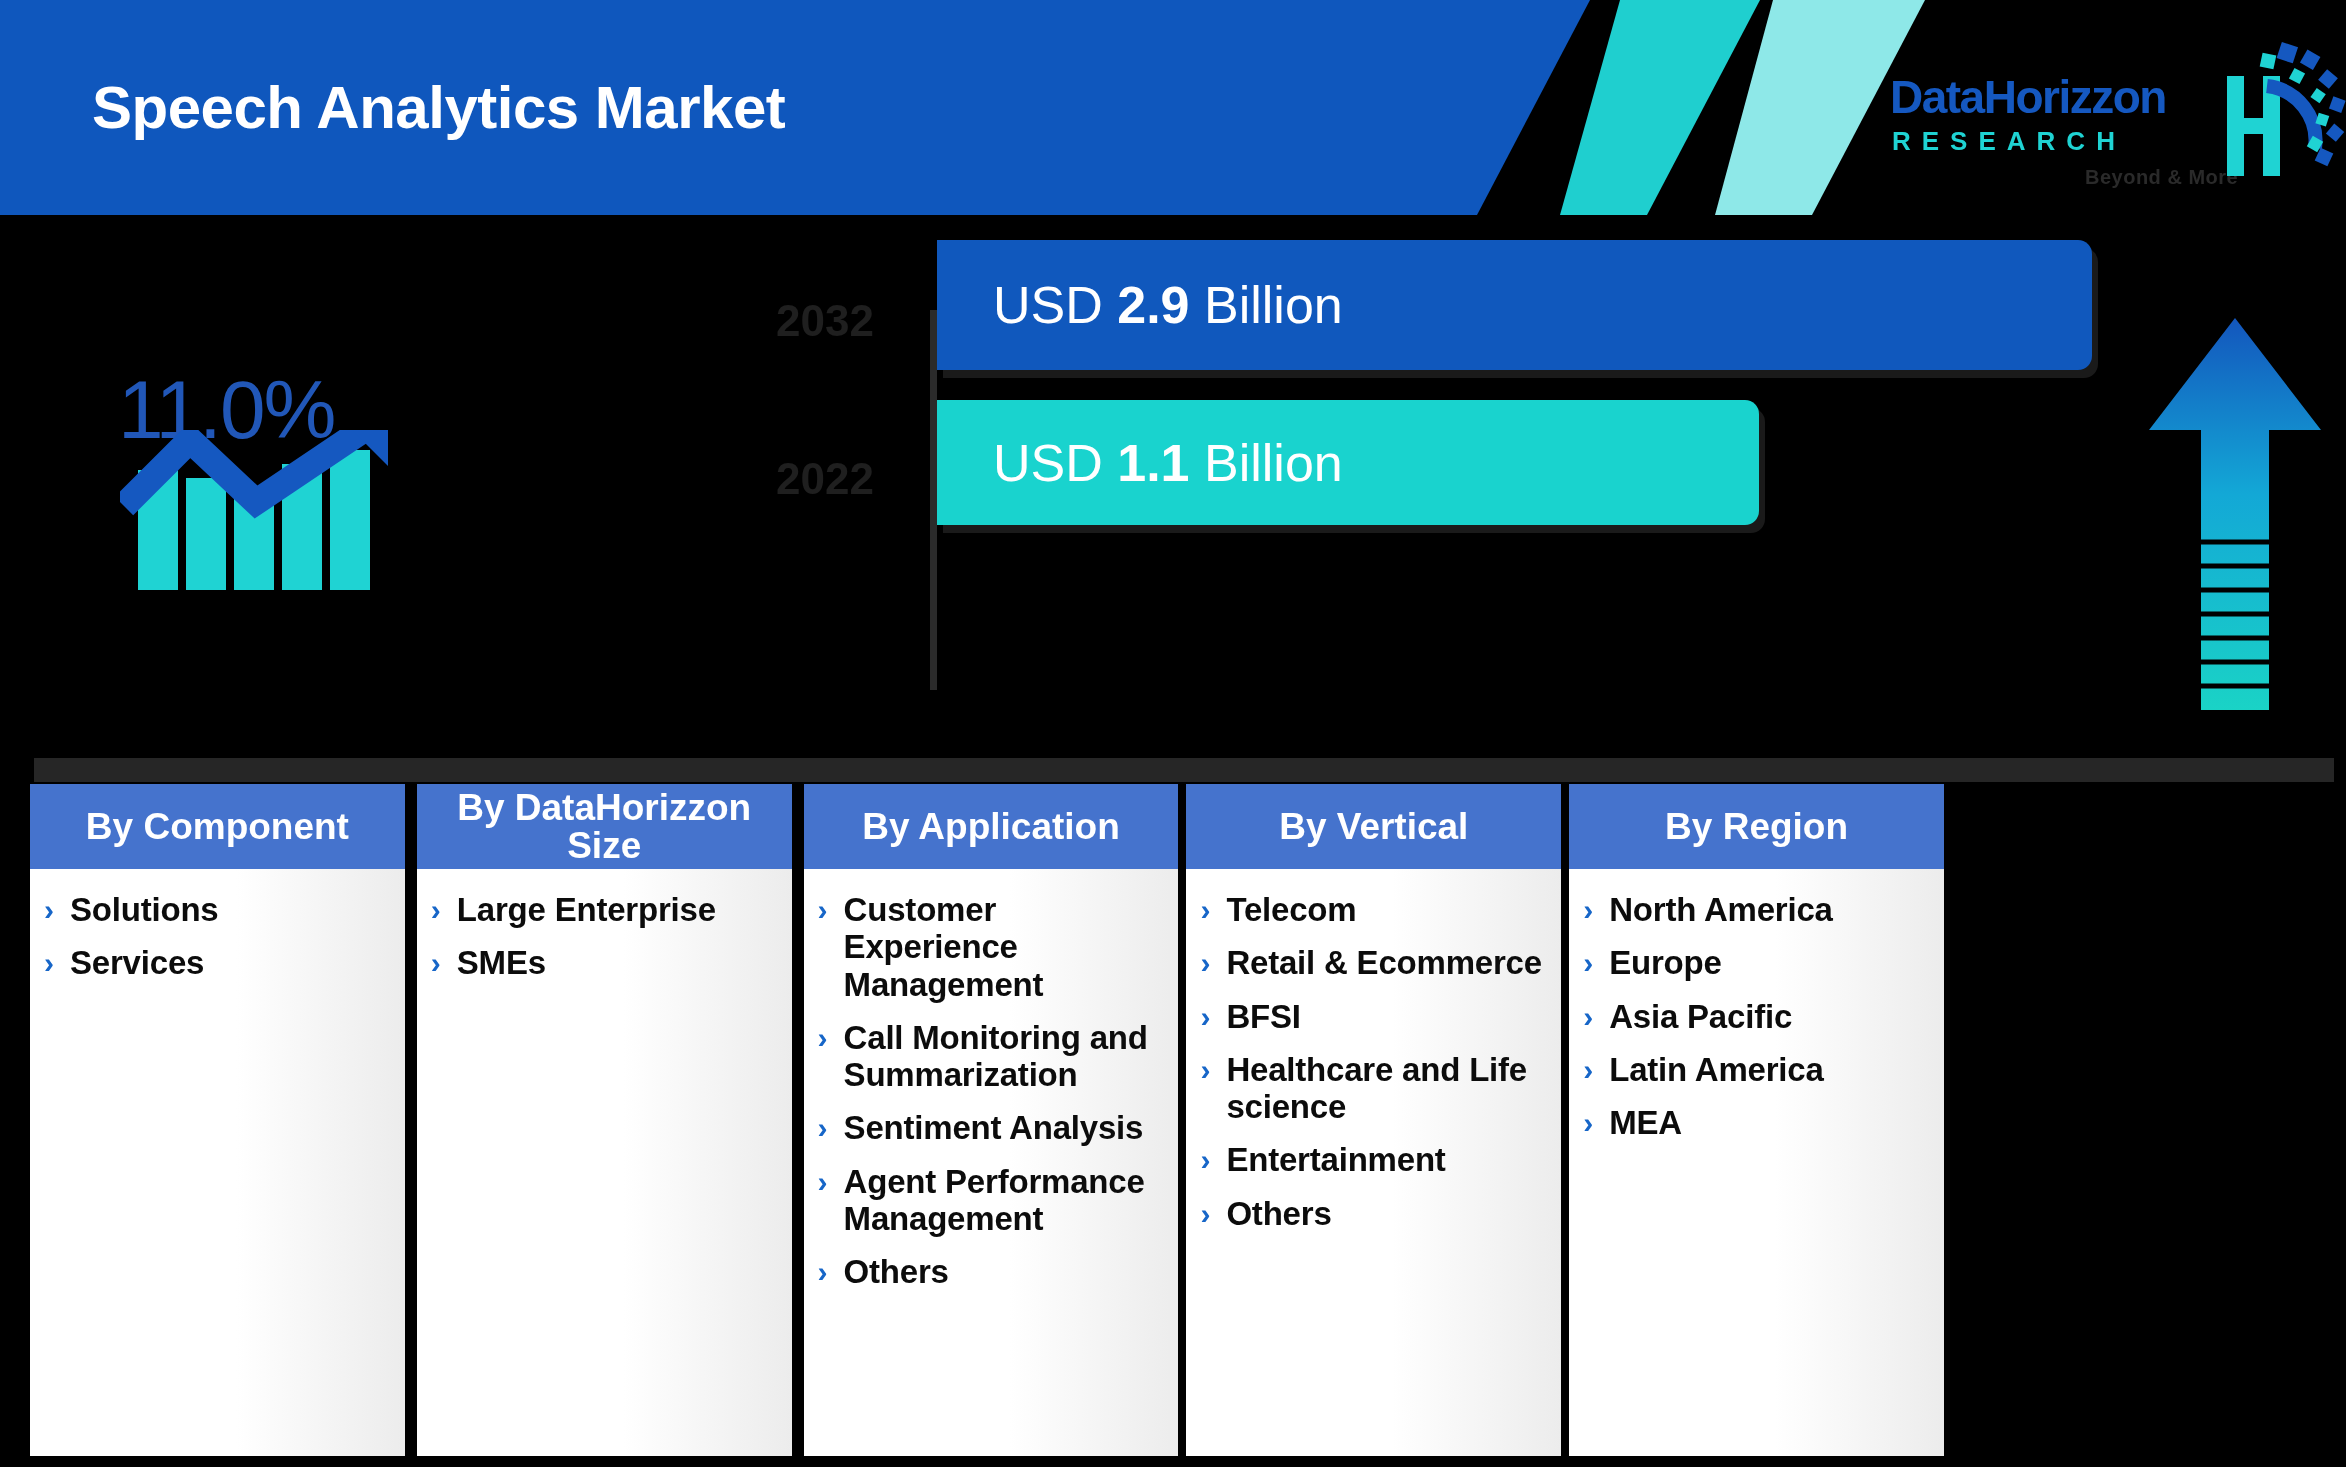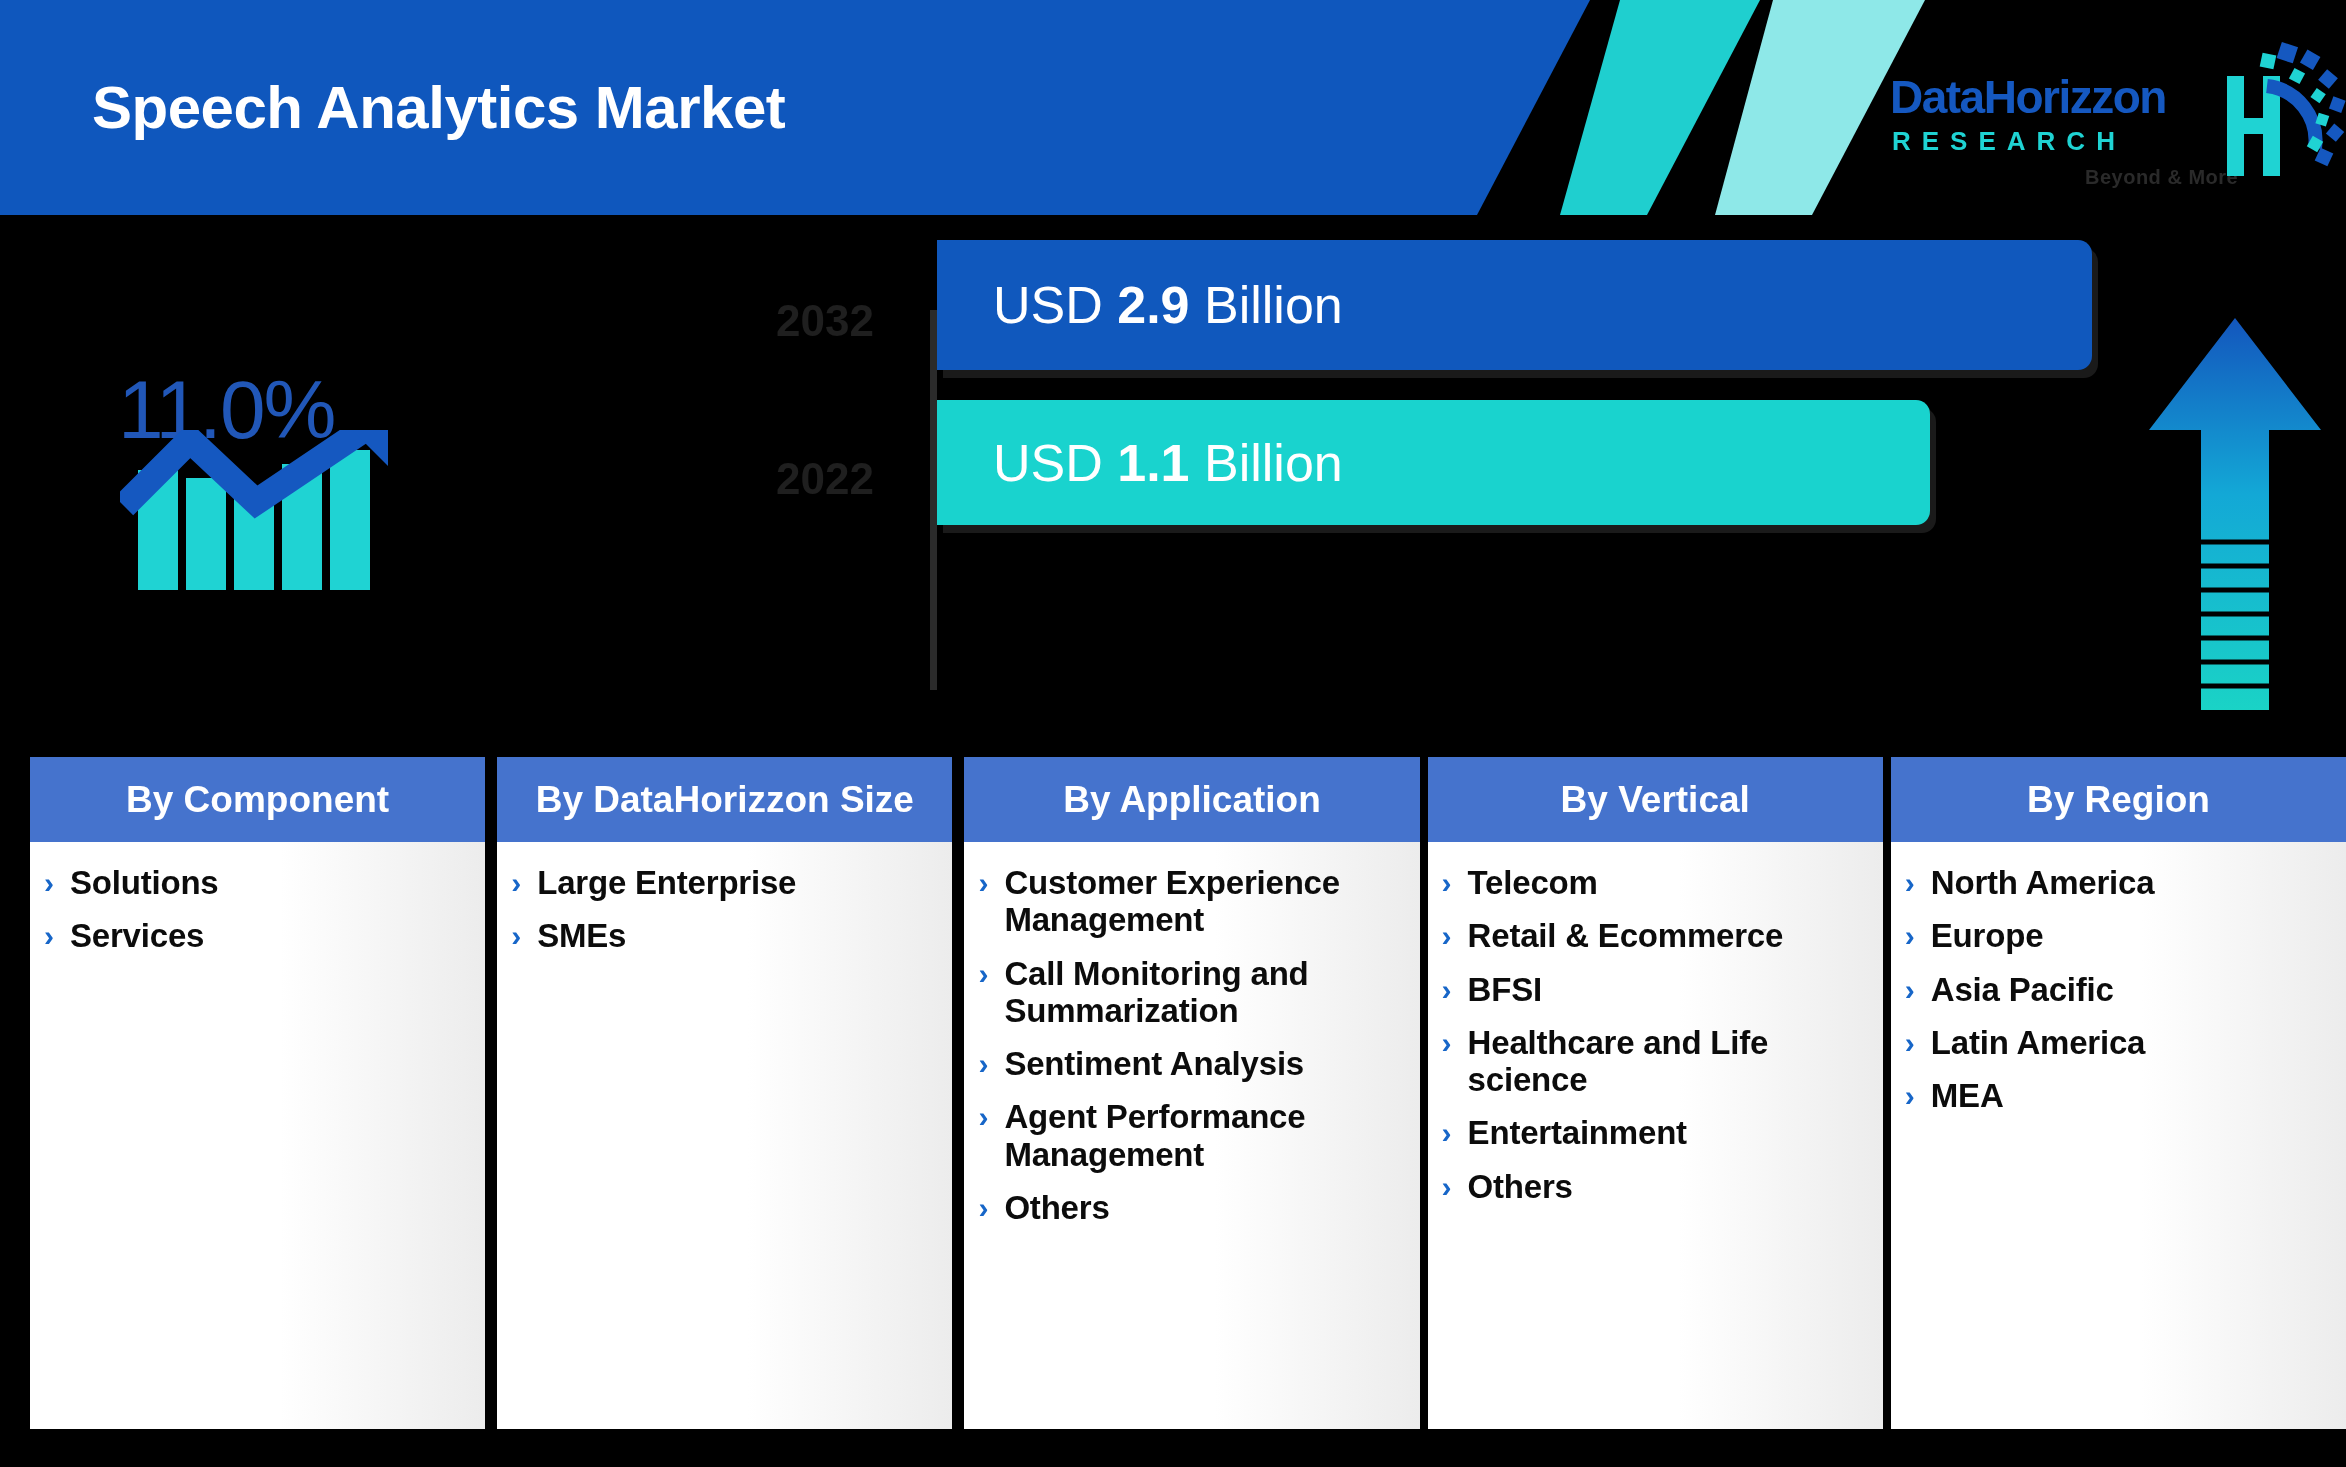--- a/index.html
+++ b/index.html
@@ -105,36 +105,36 @@
     white-space:nowrap;
   }
   .ms-bar .txt b { font-weight:bold; }
 
   #ms-row-2032 { top:25px; }
   #ms-row-2032 .yr { top:56px; }
   #ms-row-2032 .ms-bar { top:0; width:1155px; height:130px; background:#1058bd; }
 
   #ms-row-2022 { top:185px; }
   #ms-row-2022 .yr { top:54px; }
-  #ms-row-2022 .ms-bar { top:0; width:993px; height:125px; background:#19d3ce; }
+  #ms-row-2022 .ms-bar { top:0; width:822px; height:125px; background:#19d3ce; }
 
   
   #up-arrow {
     position:absolute; left:2145px; top:95px; width:180px; height:400px;
   }
 
   
   #divider {
     position:absolute; left:34px; top:758px;
     width:2300px; height:24px; background:#262626;
   }
 
   
   #segments {
-    position:absolute; left:0; top:757px; width:2346px; height:672px;
+    position:absolute; left:0; top:784px; width:1944px; height:672px;
     display:flex; background:#000;
   }
   .col {
     height:672px; display:flex; flex-direction:column;
     background:linear-gradient(to right,#ffffff 0%,#ffffff 55%,#ececec 100%);
   }
   .col.c0 { width:462px; margin-left:30px; }
   .col.c1 { width:462px; margin-left:12px; }
   .col.c2 { width:462px; margin-left:12px; }
   .col.c3 { width:462px; margin-left:8px; }

